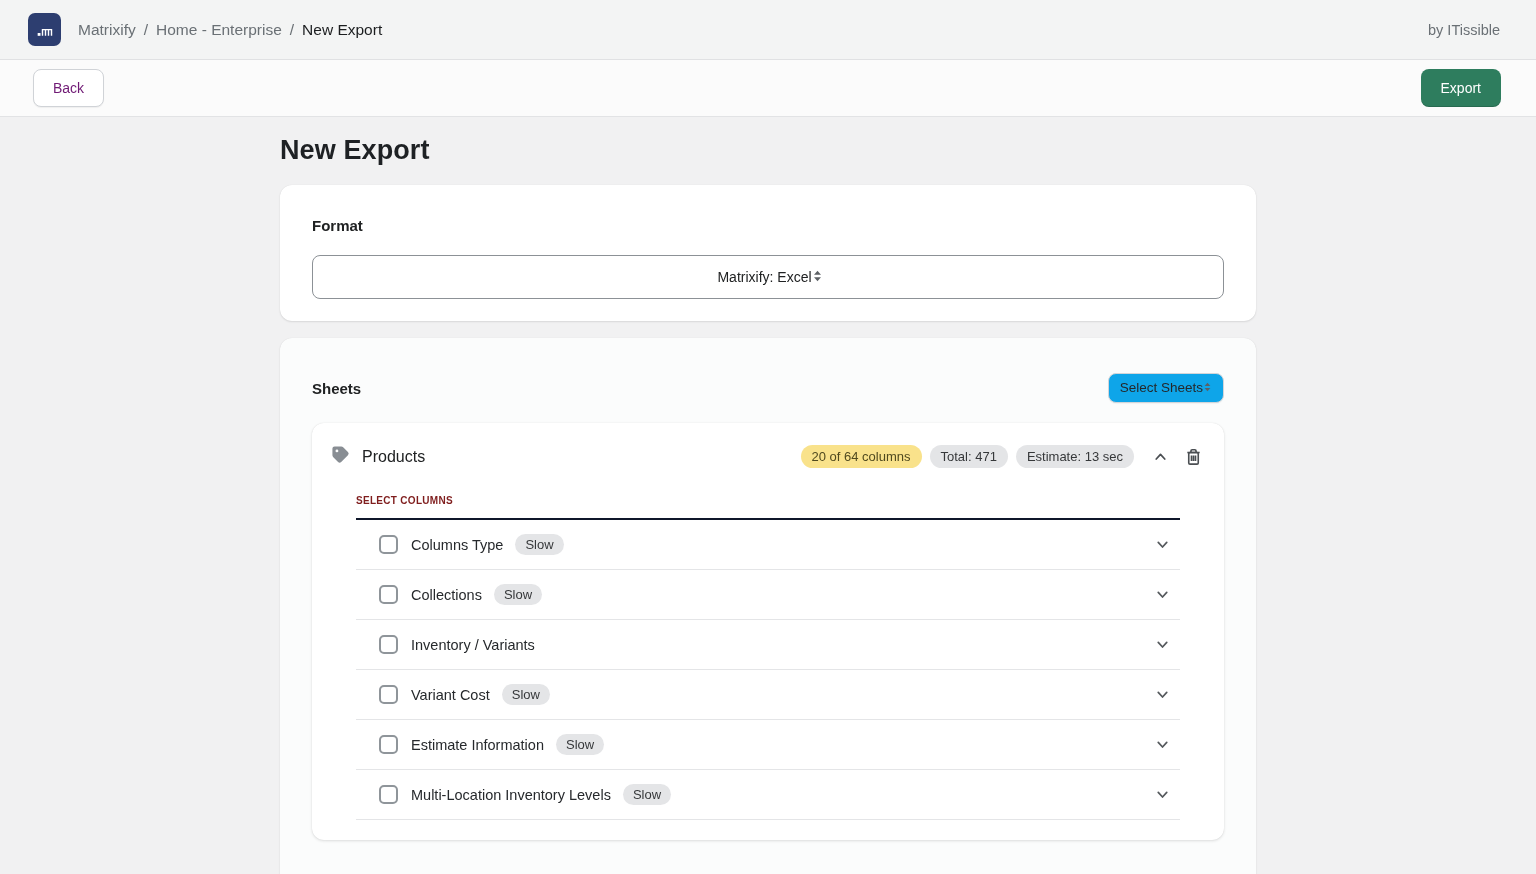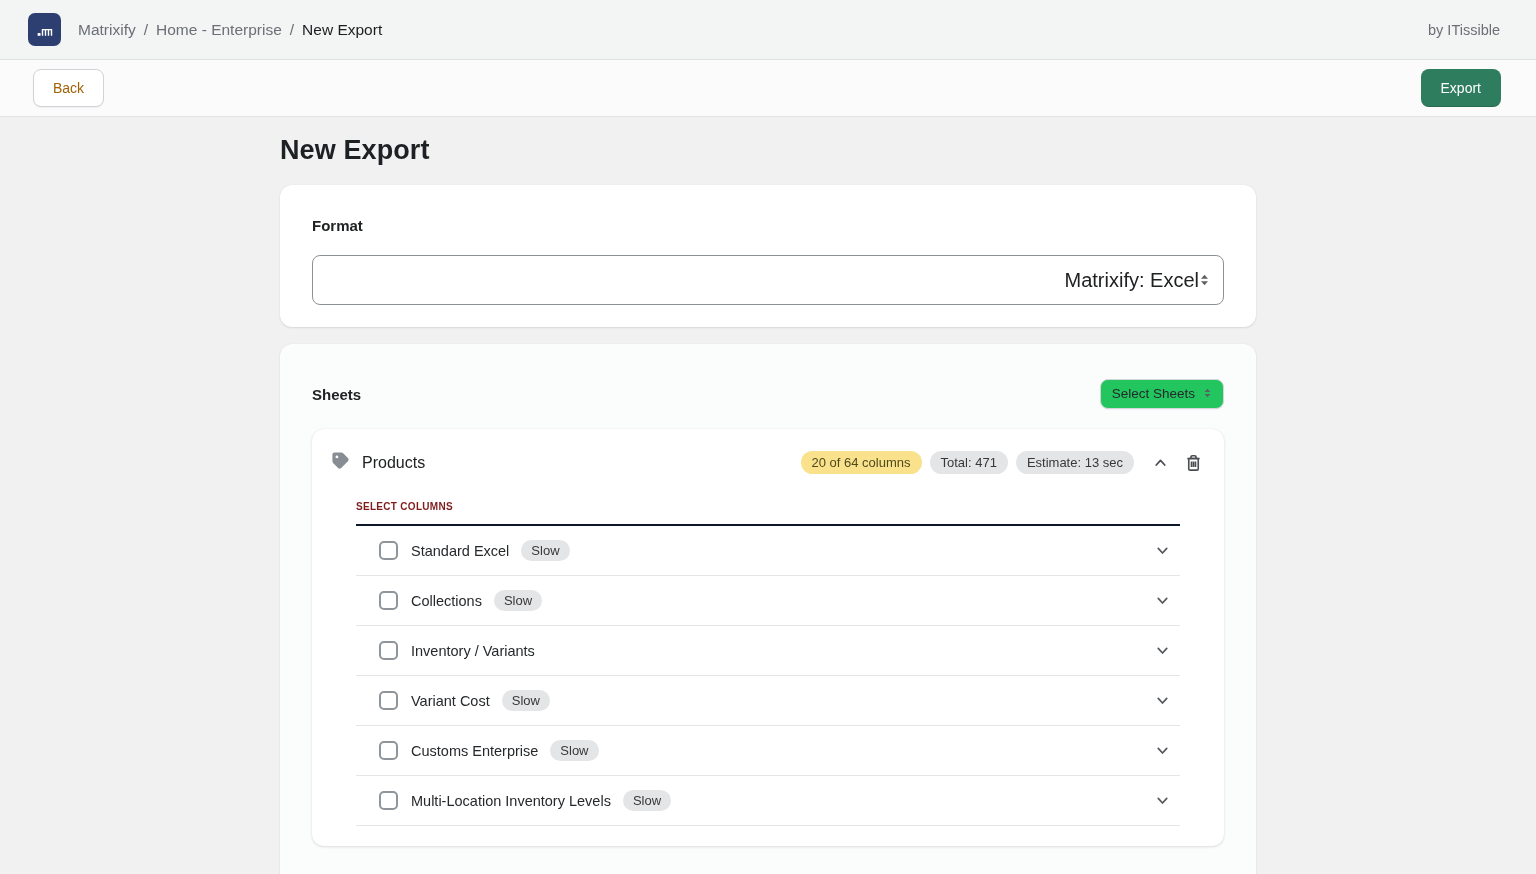--- a/index.html
+++ b/index.html
@@ -45,21 +45,21 @@
     font-family: inherit;
     font-size: 14px;
     border-radius: 8px;
     cursor: pointer;
     line-height: 1;
   }
   .btn-back {
     background: #ffffff;
     border: 1px solid #d0d3d7;
     box-shadow: 0 1px 1px rgba(0,0,0,0.05);
-    color: #a16207;
+    color: #701a75;
     padding: 11px 19px;
   }
   .btn-export {
     margin-left: auto;
     background: #2e7d5e;
     border: none;
     color: #ffffff;
     padding: 12px 20px;
     box-shadow: inset 0 -1px 0 rgba(0,0,0,0.15);
   }
@@ -73,49 +73,49 @@
     background: #ffffff;
     border-radius: 12px;
     box-shadow: 0 1px 2px rgba(0,0,0,0.10), 0 0 1px rgba(0,0,0,0.10);
     padding: 32px;
   }
   .card-format { margin-top: 19px; padding-bottom: 22px; }
   .card-title { font-size: 15px; font-weight: 700; color: #202223; }
 
   .select-box {
     margin-top: 21px;
-    height: 50px;
+    height: 44px;
     border: 1px solid #8c9196;
     border-radius: 8px;
     background: #ffffff;
     display: flex;
     align-items: center;
-    justify-content: flex-end;
+    justify-content: center;
     padding: 0 13px 0 17px;
-    font-size: 20px;
+    font-size: 14px;
     color: #202223;
     cursor: pointer;
   }
 
   .card-sheets {
     margin-top: 17px;
     background: #fbfcfc;
     padding-bottom: 60px;
   }
   .sheets-header { display: flex; align-items: center; justify-content: space-between; padding-top: 3px; }
   .btn-select-sheets {
-    background: #22c55e;
+    background: #0ea5e9;
     border: 1px solid #d2d5d9;
     box-shadow: 0 1px 1px rgba(0,0,0,0.04);
     border-radius: 8px;
     height: 30px;
     padding: 0 11px;
     font-size: 13.5px;
     color: #24292c;
-    display: flex; align-items: center; gap: 8px;
+    display: flex; align-items: center; 
   }
 
   .sheet-card {
     margin-top: 20px;
     background: #ffffff;
     border-radius: 12px;
     box-shadow: 0 1px 3px rgba(0,0,0,0.12), 0 0 1px rgba(0,0,0,0.10);
     padding-bottom: 20px;
   }
   .sheet-header {
@@ -259,21 +259,21 @@
             </svg>
           </button>
         </div>
 
         <div class="columns-section">
           <div class="section-title">SELECT COLUMNS</div>
 
 
           <div class="col-row">
             <span class="checkbox"></span>
-            <span class="row-label">Standard Excel</span>
+            <span class="row-label">Columns Type</span>
             <span class="pill pill-gray pill-slow">Slow</span>
             <span class="row-spacer"></span>
             <button class="icon-btn">
               <svg width="17" height="17" viewBox="0 0 20 20" fill="none" stroke="#55595d" stroke-width="2" stroke-linecap="round" stroke-linejoin="round">
                 <polyline points="5,7.5 10,13 15,7.5"></polyline>
               </svg>
             </button>
           </div>
 
           <div class="col-row">
@@ -306,21 +306,21 @@
             <span class="row-spacer"></span>
             <button class="icon-btn">
               <svg width="17" height="17" viewBox="0 0 20 20" fill="none" stroke="#55595d" stroke-width="2" stroke-linecap="round" stroke-linejoin="round">
                 <polyline points="5,7.5 10,13 15,7.5"></polyline>
               </svg>
             </button>
           </div>
 
           <div class="col-row">
             <span class="checkbox"></span>
-            <span class="row-label">Customs Enterprise</span>
+            <span class="row-label">Estimate Information</span>
             <span class="pill pill-gray pill-slow">Slow</span>
             <span class="row-spacer"></span>
             <button class="icon-btn">
               <svg width="17" height="17" viewBox="0 0 20 20" fill="none" stroke="#55595d" stroke-width="2" stroke-linecap="round" stroke-linejoin="round">
                 <polyline points="5,7.5 10,13 15,7.5"></polyline>
               </svg>
             </button>
           </div>
 
           <div class="col-row">

